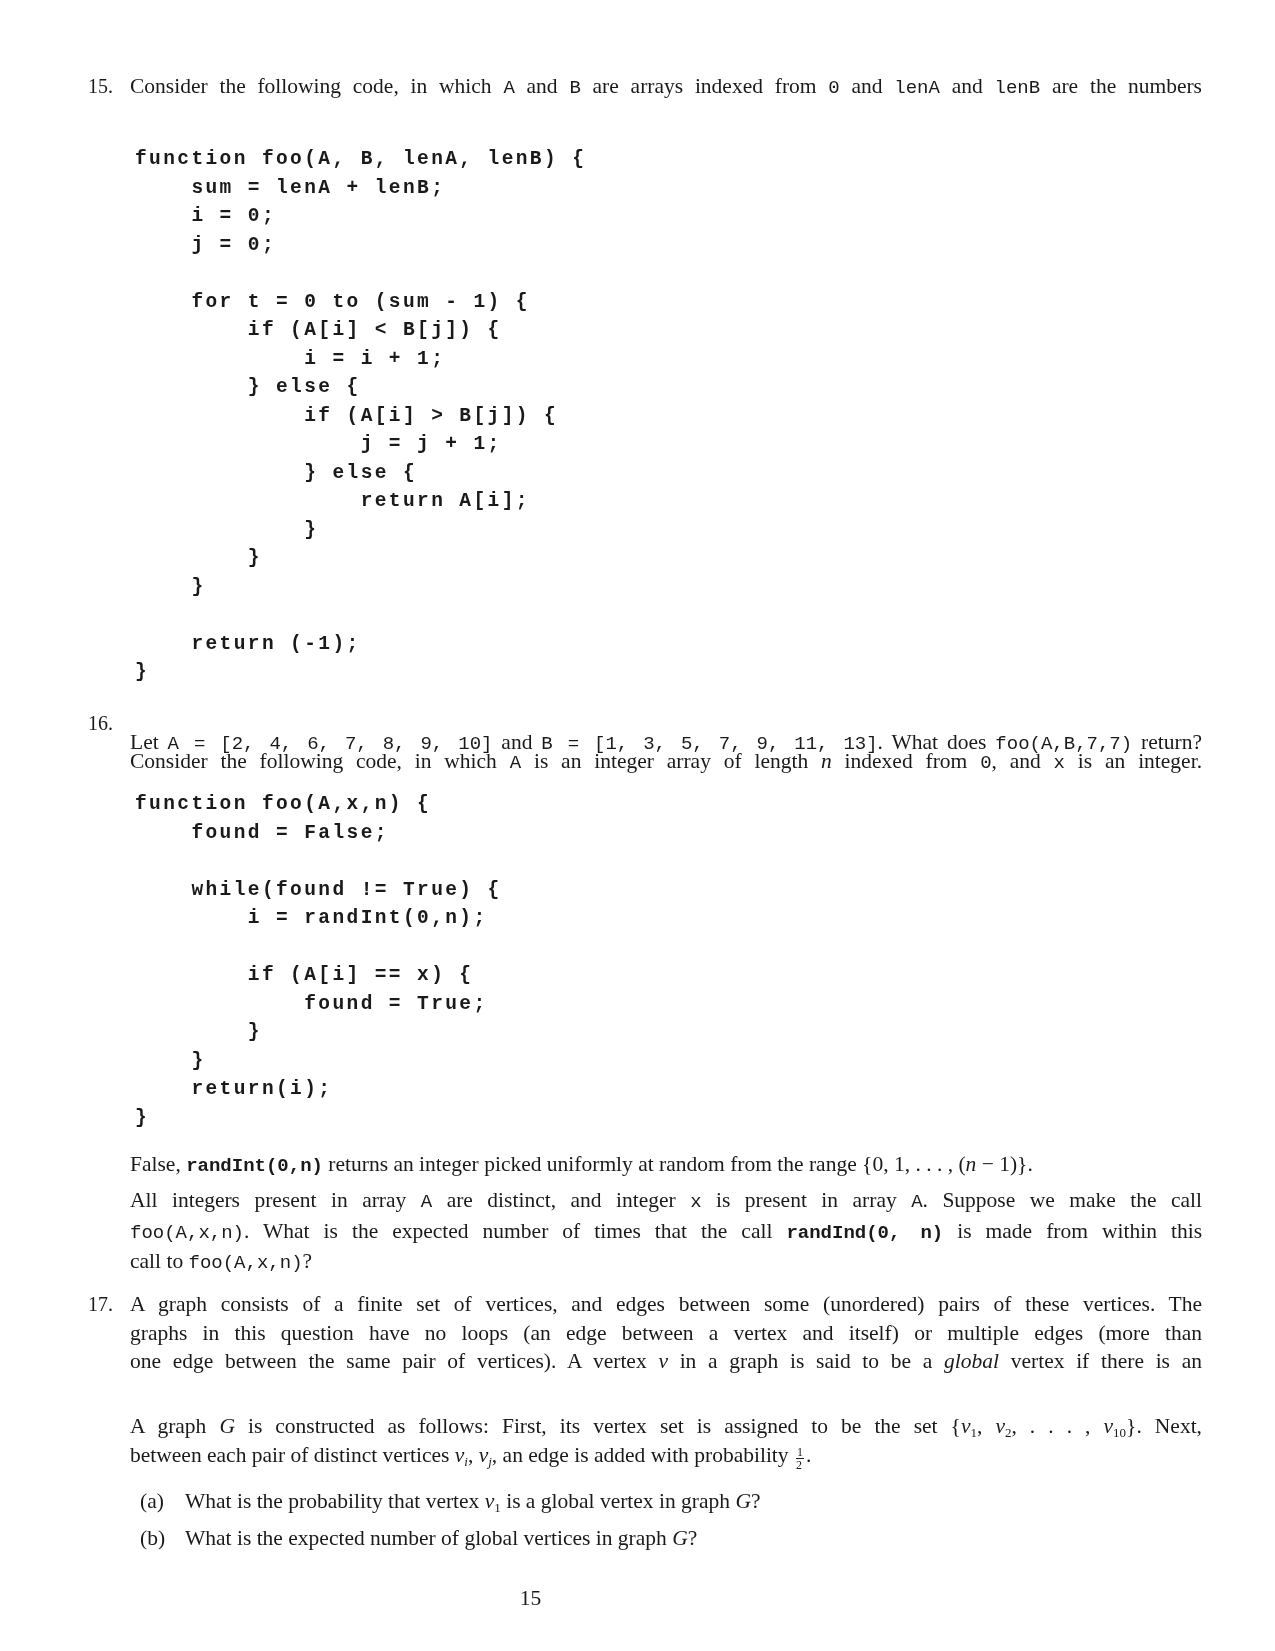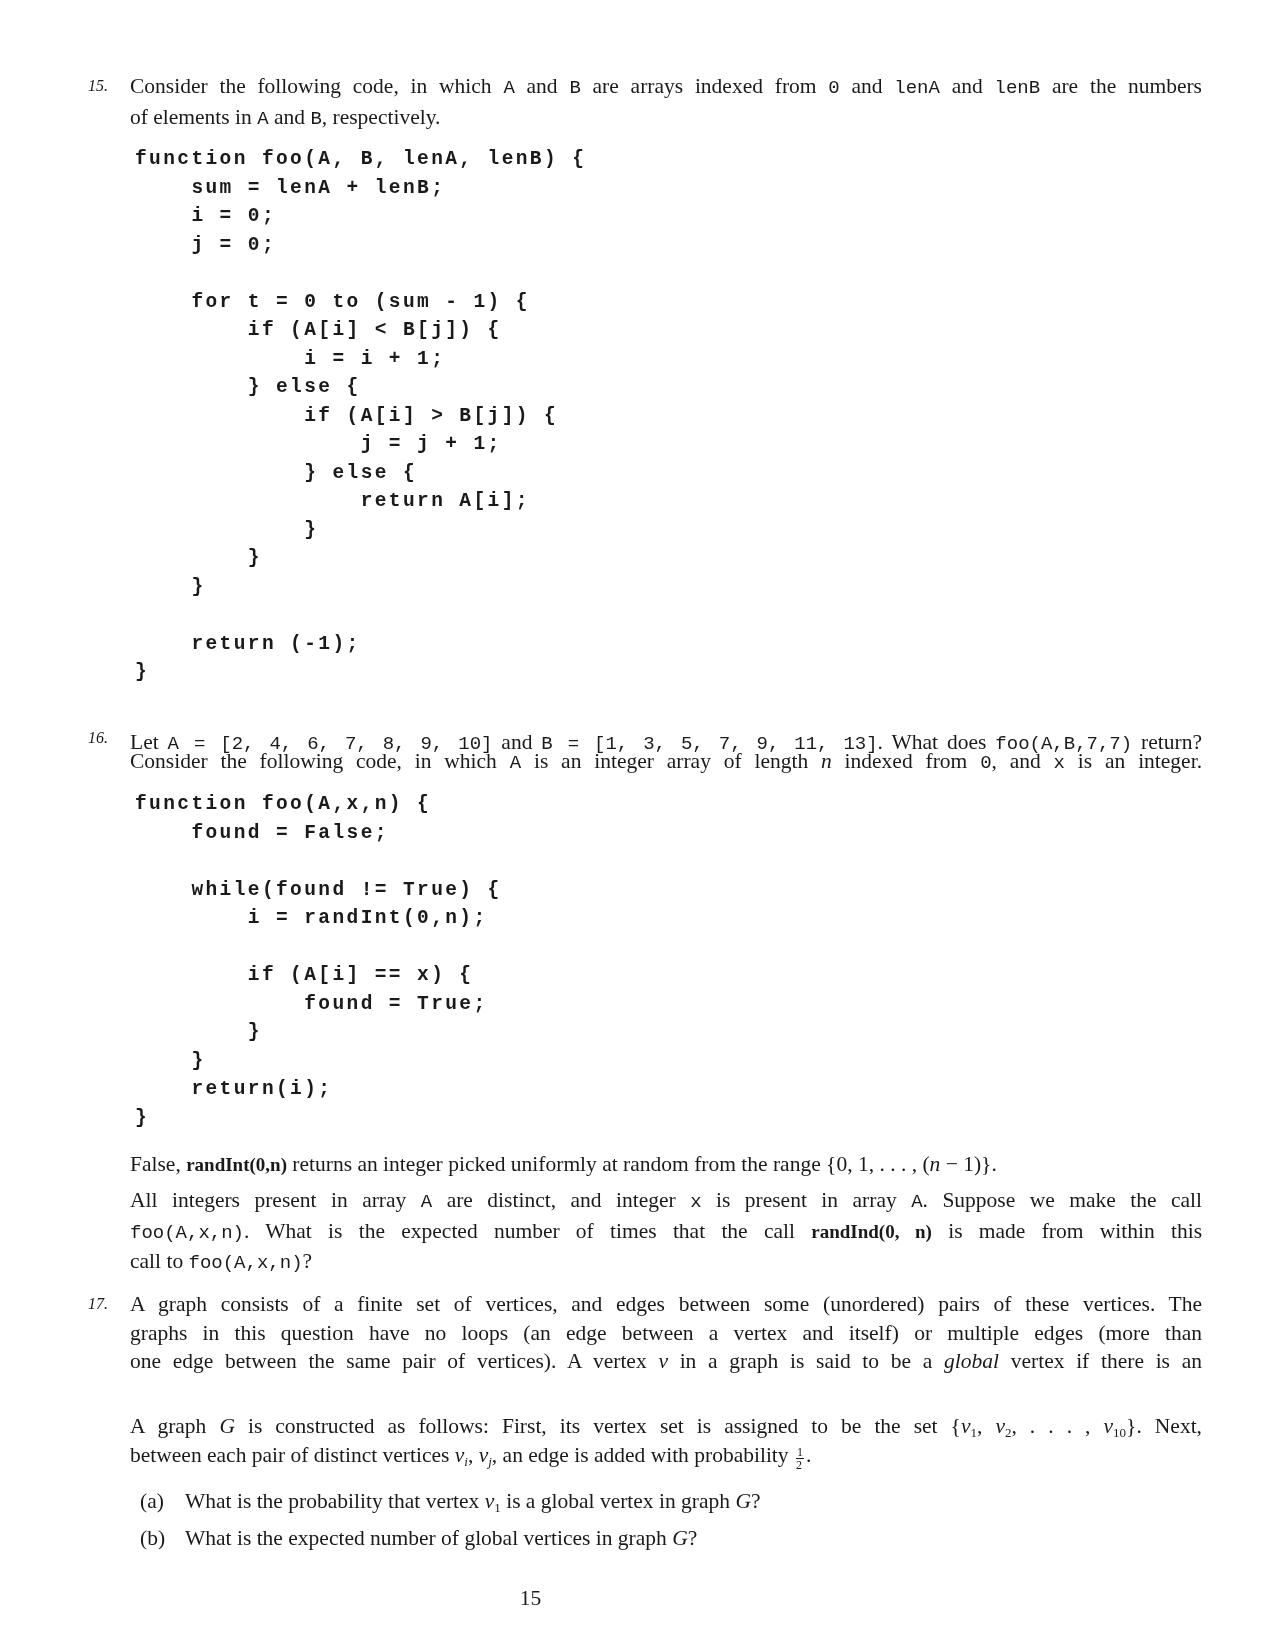--- a/index.html
+++ b/index.html
@@ -1,51 +1,50 @@
 <!DOCTYPE html>
 <html><head>
 <meta charset="utf-8">
 <style>
   html, body { margin: 0; padding: 0; background: #ffffff; }
   body { width: 1275px; height: 1651px; position: relative; overflow: hidden; color: #1a1a1a;
          font-family: "Liberation Serif", "DejaVu Serif", serif; }
   .para { position: absolute; left: 130px; width: 1072px; font-size: 21.5px; line-height: 28.5px; text-align: justify; }
   .para .ln { display: block; text-align: justify; text-align-last: justify; white-space: nowrap; }
   .para .ln.last { text-align-last: left; }
-  .qnum { position: absolute; left: 88px; font-size: 16px; line-height: 28.5px; font-style: italic; }
+  .qnum { position: absolute; left: 88px; font-size: 20px; line-height: 28.5px; }
   .tt { font-family: "Liberation Mono", "DejaVu Sans Mono", monospace; font-size: 19px; }
-  .ttb { font-family: Liberation Serif, serif; font-size: 19px; font-weight: bold; }
+  .ttb { font-family: Liberation Mono, monospace; font-size: 19px; font-weight: bold; }
   .code { position: absolute; left: 135px; font-family: "Liberation Mono", "DejaVu Sans Mono", monospace;
           font-size: 19.5px; line-height: 28.5px; letter-spacing: 2.4px; white-space: pre; margin: 0; font-weight: bold; }
   .code .cl { display: block; height: 28.5px; }
   i.m { font-style: italic; }
   sub { font-size: 13px; vertical-align: -4px; line-height: 0; }
   .frac { display: inline-block; vertical-align: -7px; text-align: center; font-size: 12px; line-height: 12px; margin: 0 2px; }
   .frac span { display: block; }
   .frac .num { border-bottom: 1px solid #1a1a1a; padding: 0 1px; }
   .sub-item { position: absolute; left: 140px; font-size: 21.5px; line-height: 28.5px; white-space: nowrap; }
   .sub-item .lbl { display: inline-block; width: 40px; }
   .pagenum { position: absolute; left: 0; width: 1061px; text-align: center; top: 1586px; font-size: 21.5px; }
 </style>
 </head>
 <body>
 
 <div class="qnum" style="top:72px">15.</div>
 <div class="para" style="top:72px">
   <span class="ln"><span>Consider the following code, in which </span><span class="tt">A</span><span> and </span><span class="tt">B</span><span> are arrays indexed from </span><span class="tt">0</span><span> and </span><span class="tt">lenA</span><span> and </span><span class="tt">lenB</span><span> are the numbers</span></span>
-  <span class="ln last"><span>of elements in </span><span class="tt">A</span><span> and </span><span class="tt">B</span><span>, respectively.</span></span>
 </div>
 
 <pre class="code" style="top:145px"><span class="cl">function foo(A, B, lenA, lenB) {</span><span class="cl">    sum = lenA + lenB;</span><span class="cl">    i = 0;</span><span class="cl">    j = 0;</span><span class="cl"></span><span class="cl">    for t = 0 to (sum - 1) {</span><span class="cl">        if (A[i] &lt; B[j]) {</span><span class="cl">            i = i + 1;</span><span class="cl">        } else {</span><span class="cl">            if (A[i] &gt; B[j]) {</span><span class="cl">                j = j + 1;</span><span class="cl">            } else {</span><span class="cl">                return A[i];</span><span class="cl">            }</span><span class="cl">        }</span><span class="cl">    }</span><span class="cl"></span><span class="cl">    return (-1);</span><span class="cl">}</span></pre>
 
 <div class="para" style="top:728px">
   <span class="ln"><span>Let </span><span class="tt">A = [2, 4, 6, 7, 8, 9, 10]</span><span> and </span><span class="tt">B = [1, 3, 5, 7, 9, 11, 13]</span><span>. What does </span><span class="tt">foo(A,B,7,7)</span><span> return?</span></span>
 </div>
 
-<div class="qnum" style="top:724px">16.</div>
+<div class="qnum" style="top:709px">16.</div>
 <div class="para" style="top:747px">
   <span class="ln"><span>Consider the following code, in which </span><span class="tt">A</span><span> is an integer array of length </span><i class="m">n</i><span> indexed from </span><span class="tt">0</span><span>, and </span><span class="tt">x</span><span> is an integer.</span></span>
 </div>
 
 <pre class="code" style="top:790px"><span class="cl">function foo(A,x,n) {</span><span class="cl">    found = False;</span><span class="cl"></span><span class="cl">    while(found != True) {</span><span class="cl">        i = randInt(0,n);</span><span class="cl"></span><span class="cl">        if (A[i] == x) {</span><span class="cl">            found = True;</span><span class="cl">        }</span><span class="cl">    }</span><span class="cl">    return(i);</span><span class="cl">}</span></pre>
 
 <div class="para" style="top:1150px">
   <span class="ln last"><span>False, </span><span class="ttb">randInt(0,n)</span><span> returns an integer picked uniformly at random from the range {0, 1, . . . , (</span><i class="m">n</i><span> − 1)}.</span></span>
 </div>
 

